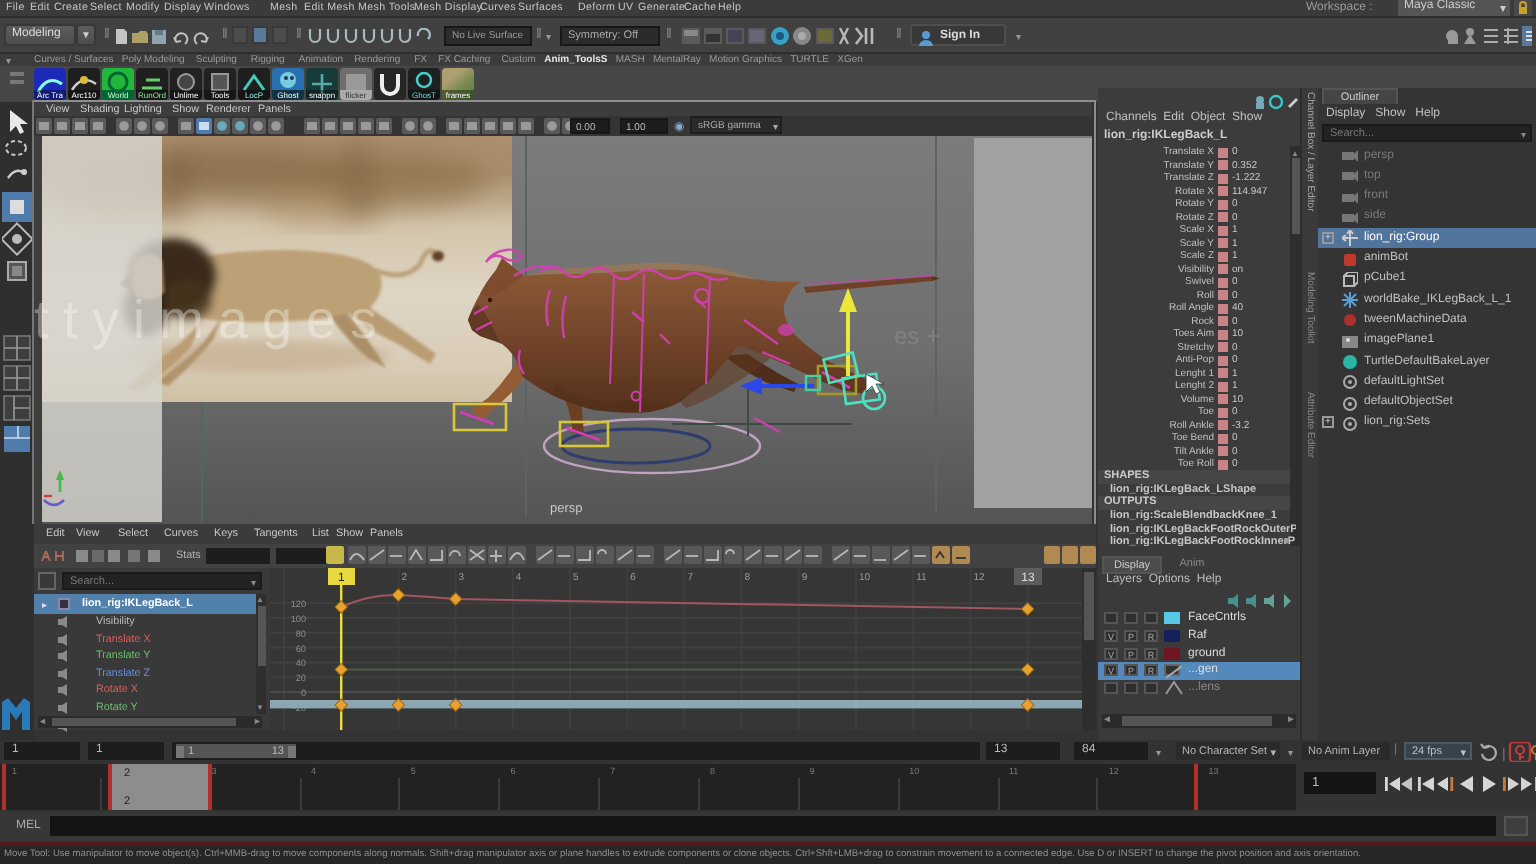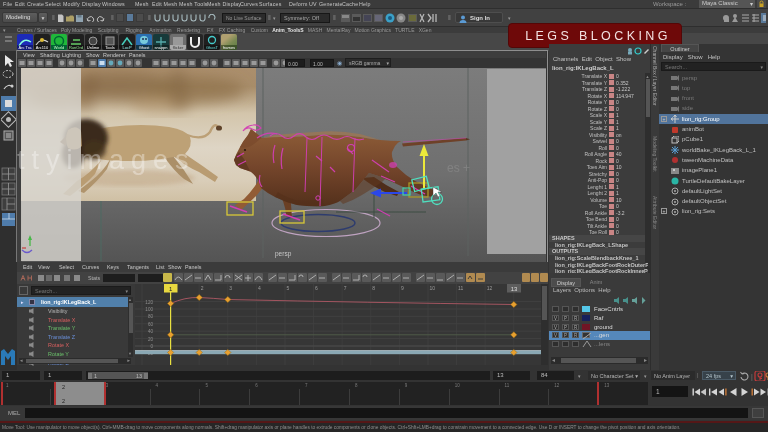--- a/index.html
+++ b/index.html
@@ -431,23 +431,20 @@
   <line x1="13" y1="178" x2="13" y2="170" stroke="#46b846" stroke-width="1.3"></line>
   <path d="M13 167 L11 172 L15 172 Z" fill="#46b846"></path>
   <path d="M5 182 q5 5 10 0" stroke="#6a5acc" stroke-width="1.3" fill="none"></path>
   <line x1="5" y1="180" x2="9" y2="180" stroke="#c84040" stroke-width="1.2"></line>
 </g>
 
 <text x="258" y="188" font-size="6.5" fill="#c8c8c8" font-family="Liberation Sans">persp</text>
 </svg>
 </div>
 
-<div class="abs" style="left:508px;top:23px;width:174px;height:25px;background:#6e0909;border-radius:4px;border:1px solid #540707;">
-  <div class="abs" style="left:2px;top:5px;width:174px;text-align:center;font-size:12.5px;color:#f2e2e2;letter-spacing:3.4px;font-weight:400;white-space:nowrap;">LEGS BLOCKING</div>
-</div>
 
 <div class="abs" style="left:17px;top:262px;width:531px;height:10px;background:#3b3b3b;">
   <span class="gm" style="left:6px;">Edit</span>
       <span class="gm" style="left:21px;">View</span>
       <span class="gm" style="left:42px;">Select</span>
       <span class="gm" style="left:65px;">Curves</span>
       <span class="gm" style="left:90px;">Keys</span>
       <span class="gm" style="left:110px;">Tangents</span>
       <span class="gm" style="left:139px;">List</span>
       <span class="gm" style="left:151px;">Show</span>

